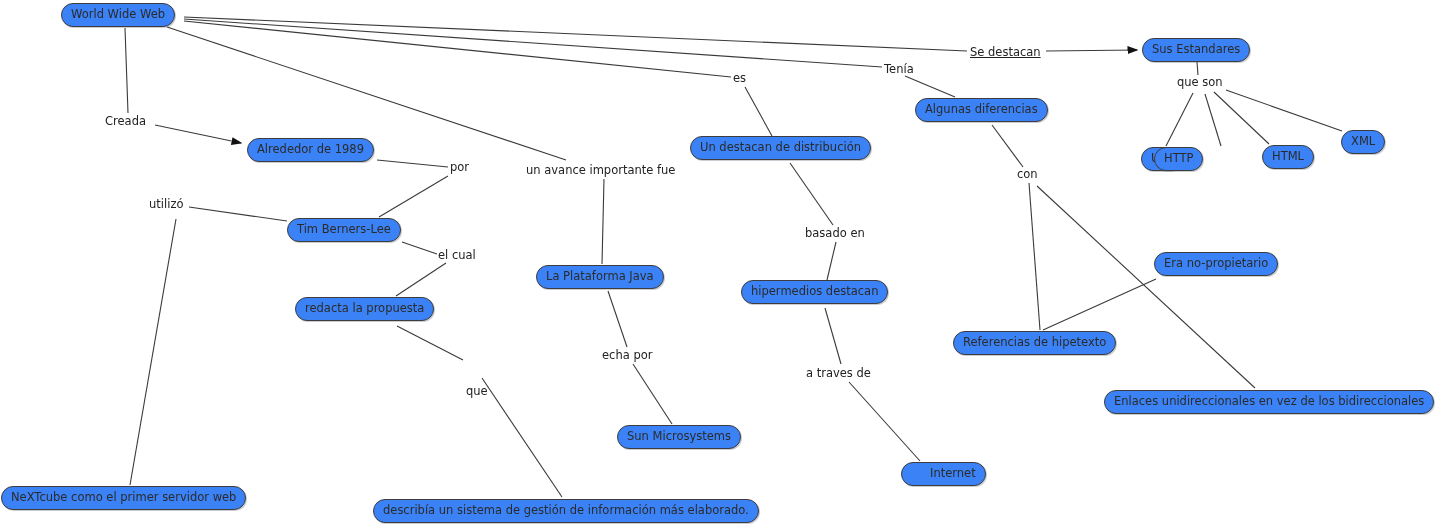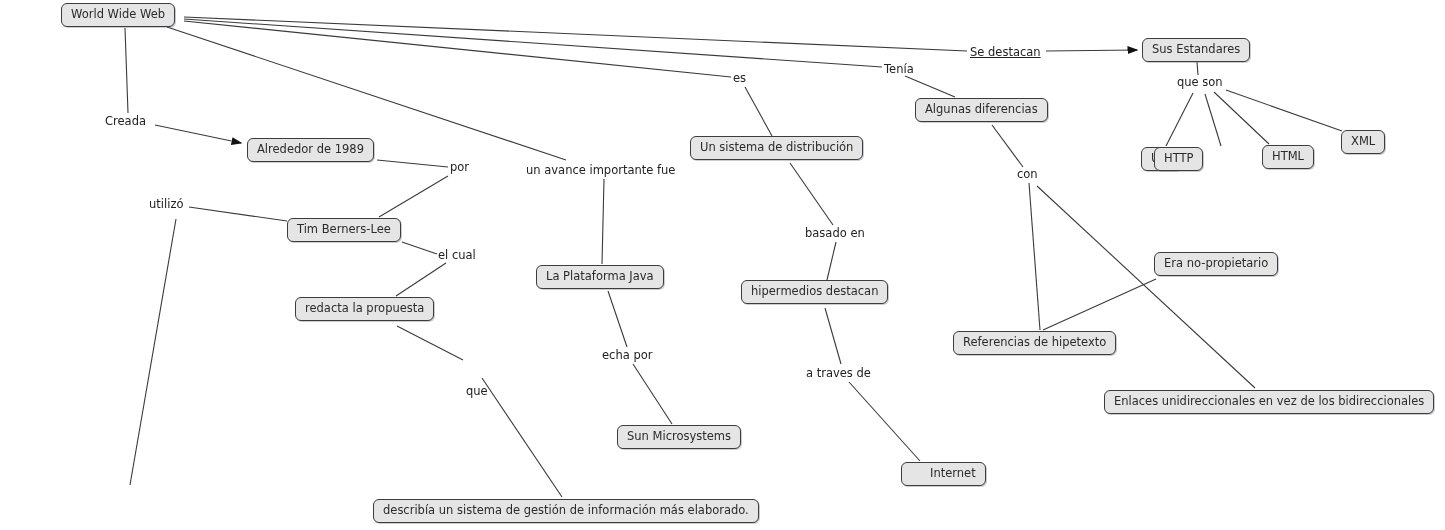--- a/index.html
+++ b/index.html
@@ -22,23 +22,23 @@
     width: 1445px;
     height: 530px;
   }
   #wires line {
     stroke: #3a3a3a;
     stroke-width: 1.1;
   }
   .node {
     position: absolute;
     box-sizing: border-box;
-    background: #e5e5e5;
+    background: #3b82f6;
     border: 1.3px solid #3d3d3d;
-    border-radius: 6px;
+    border-radius: 12px;
     padding: 3px 9px 4px 9px;
     font-size: 11.5px;
     line-height: 15px;
     color: #2b2b2b;
     white-space: nowrap;
     box-shadow: 1px 1px 0 rgba(100,110,120,0.35);
     text-align: center;
   }
   .lp {
     position: absolute;
@@ -97,24 +97,25 @@
     <line x1="1193" y1="93" x2="1166" y2="146"></line>
     <line x1="1205" y1="94" x2="1221" y2="146"></line>
     <line x1="1214" y1="92" x2="1269" y2="144"></line>
     <line x1="1226" y1="90" x2="1342" y2="131"></line>
   </svg>
 
   <div class="node" style="left:61px;top:3px;">World Wide Web</div>
   <div class="node" style="left:247px;top:138px;">Alrededor de 1989</div>
   <div class="node" style="left:287px;top:218px;">Tim Berners-Lee</div>
   <div class="node" style="left:295px;top:297px;">redacta la propuesta</div>
+  <div class="node" style="left:1px;top:486px;">NeXTcube como el primer servidor web</div>
   <div class="node" style="left:373px;top:499px;">describía un sistema de gestión de información más elaborado.</div>
   <div class="node" style="left:536px;top:265px;">La Plataforma Java</div>
   <div class="node" style="left:617px;top:425px;">Sun Microsystems</div>
-  <div class="node" style="left:690px;top:136px;">Un sistema de distribución</div>
+  <div class="node" style="left:690px;top:136px;">Un destacan de distribución</div>
   <div class="node" style="left:741px;top:280px;">hipermedios destacan</div>
   <div class="node" style="left:901px;top:462px;padding-left:28px;">Internet</div>
   <div class="node" style="left:915px;top:98px;">Algunas diferencias</div>
   <div class="node" style="left:953px;top:331px;">Referencias de hipetexto</div>
   <div class="node" style="left:1154px;top:252px;">Era no-propietario</div>
   <div class="node" style="left:1104px;top:390px;">Enlaces unidireccionales en vez de los bidireccionales</div>
   <div class="node" style="left:1142px;top:38px;">Sus Estandares</div>
   <div class="node" style="left:1141px;top:147px;">URI</div>
   <div class="node" style="left:1154px;top:147px;">HTTP</div>
   <div class="node" style="left:1262px;top:145px;">HTML</div>

